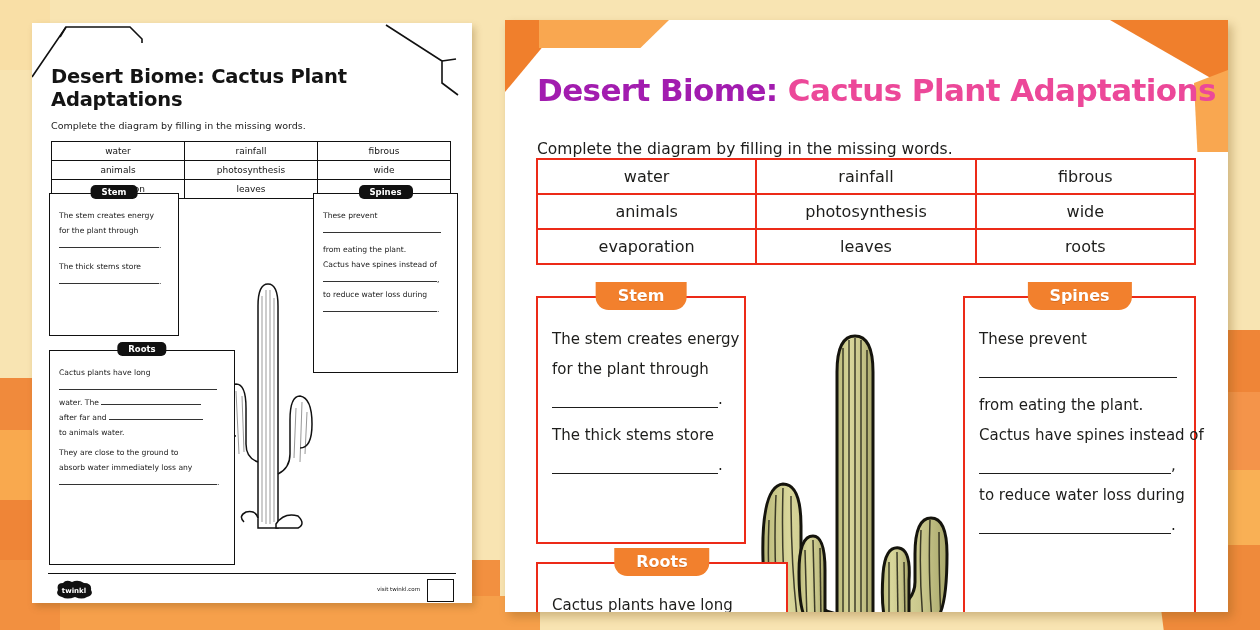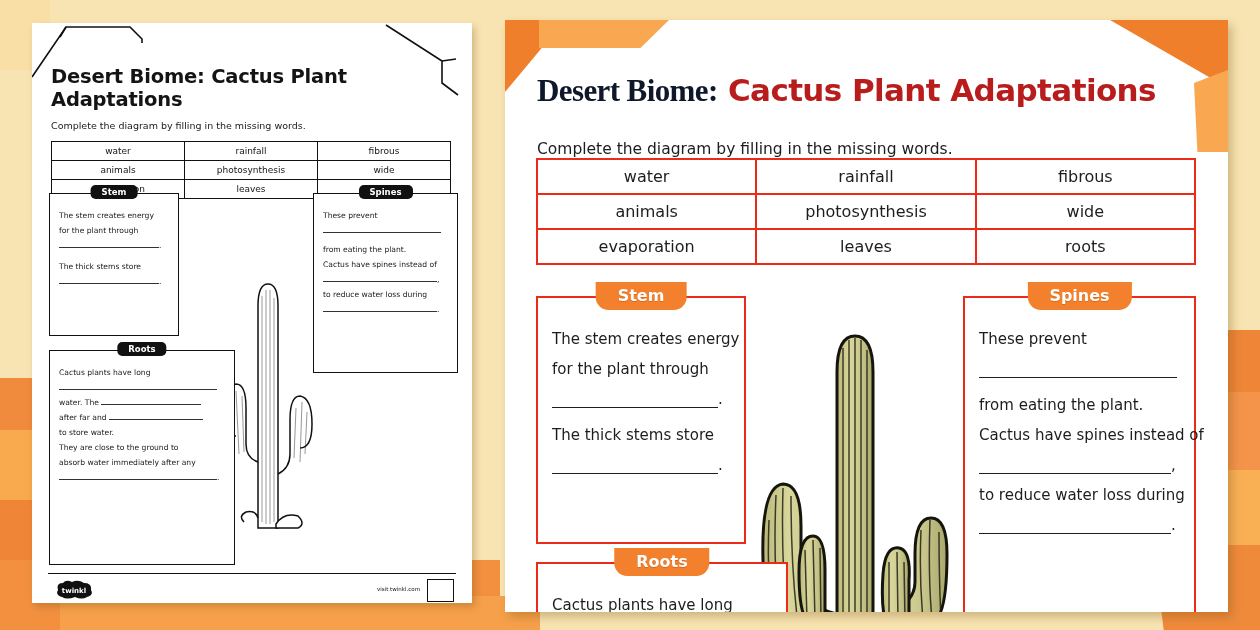--- a/index.html
+++ b/index.html
@@ -130,22 +130,22 @@
     width: 34px; height: 82px; background: #f9a750;
     clip-path: polygon(100% 0, 100% 100%, 10% 100%, 0 16%);
   }
 
   .m-title {
     position: absolute; left: 32px; top: 52px;
     font-family: "DejaVu Sans", sans-serif;
     font-weight: bold; font-size: 31px; letter-spacing: -.6px;
     white-space: nowrap;
   }
-  .m-title .part-a { color: #0f172a; font-family: Liberation Serif, serif; }
-  .m-title .part-b { color: #b91c1c; }
+  .m-title .part-a { color: #a21caf; }
+  .m-title .part-b { color: #ec4899; }
 
   .m-sub {
     position: absolute; left: 32px; top: 120px;
     font-family: "DejaVu Sans", sans-serif;
     font-size: 15.5px; color: #1d1d1b;
   }
 
   table.m-words {
     position: absolute; left: 31px; top: 138px;
     width: 660px; border-collapse: collapse; table-layout: fixed;
@@ -294,23 +294,23 @@
         <span class="t-blank" style="width:158px"></span>
       </div>
       <div class="t-line">
         <span>water. The</span>
         <span class="t-blank" style="width:100px"></span>
       </div>
       <div class="t-line">
         <span>after far and</span>
         <span class="t-blank" style="width:94px"></span>
       </div>
-      <div class="t-line">to store water.</div>
-      <div class="t-line" style="">They are close to the ground to</div>
-      <div class="t-line">absorb water immediately after any</div>
+      <div class="t-line">to animals water.</div>
+      <div class="t-line" style="margin-top:5px">They are close to the ground to</div>
+      <div class="t-line">absorb water immediately loss any</div>
       <div class="t-line">
         <span class="t-blank" style="width:158px"></span><span>.</span>
       </div>
     </div>
 
     <div class="t-footer-rule"></div>
 
     <svg class="t-logo" width="42" height="20" viewBox="0 0 42 20">
       <path d="M4 10 Q2 3 9 3 Q12 -1 18 2 Q24 -1 30 3 Q38 3 37 10 Q40 15 33 17 Q28 20 21 17 Q13 20 8 17 Q1 15 4 10 Z" fill="#111"></path>
       <text x="20" y="13" font-family="DejaVu Sans, sans-serif" font-size="7" font-weight="bold" fill="#fff" text-anchor="middle">twinkl</text>

